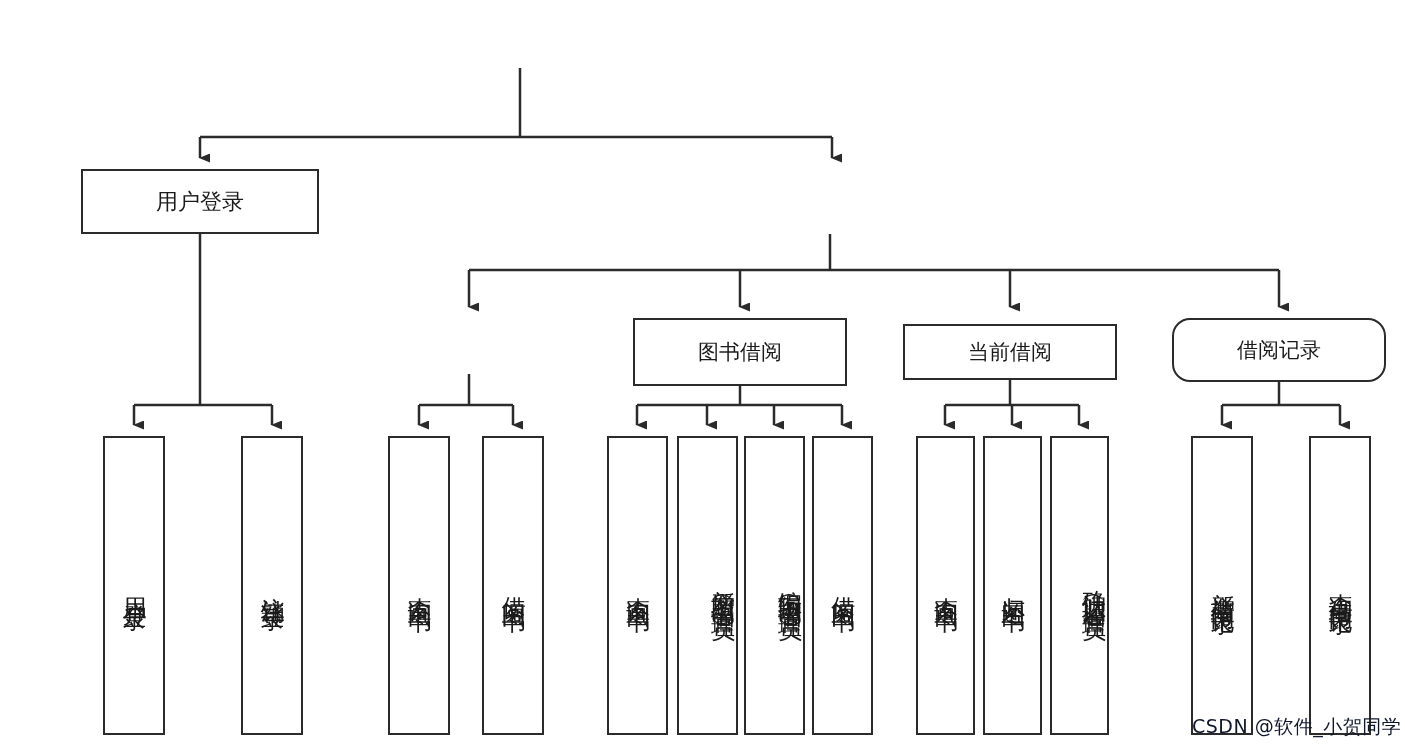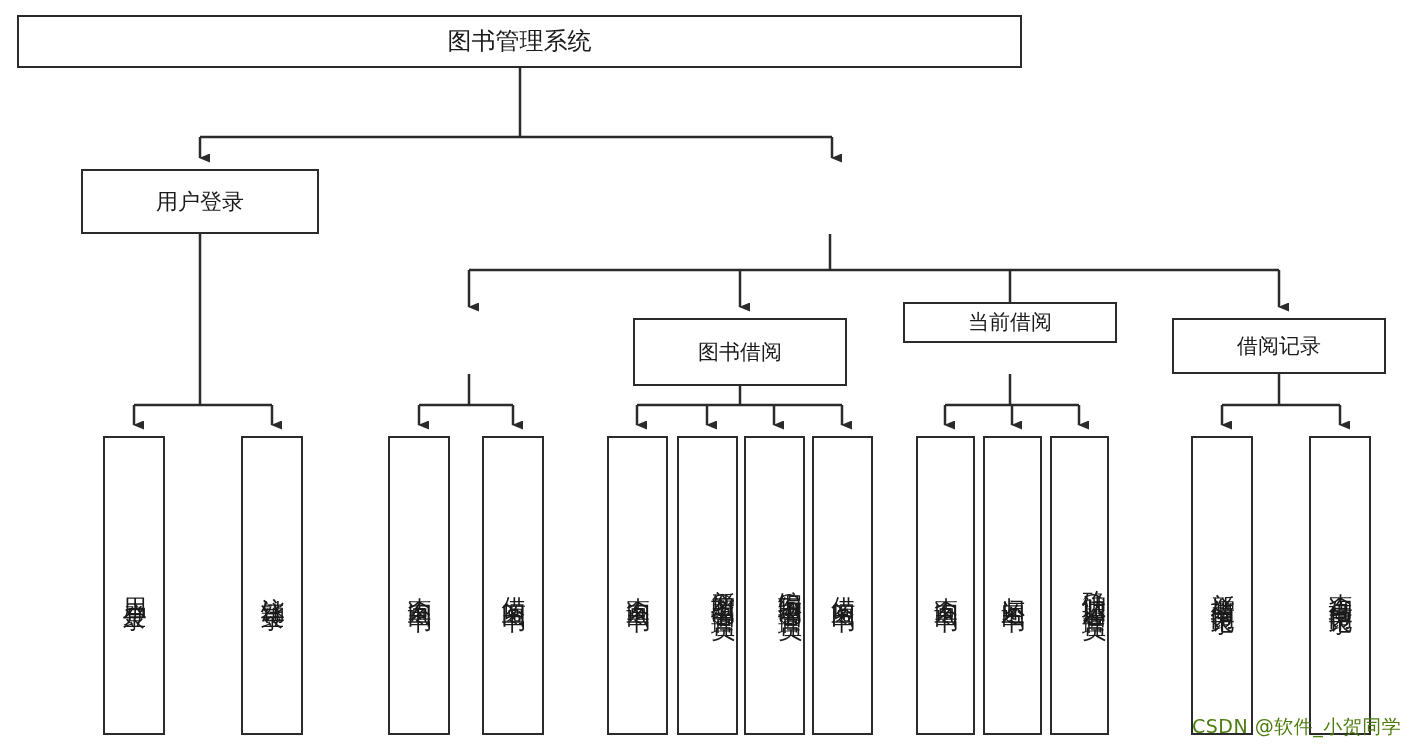--- a/index.html
+++ b/index.html
@@ -36,21 +36,21 @@
     letter-spacing:4px;
     padding-top:6px;
     align-items:flex-start;
     justify-content:center;
   }
   .node.leaf.mid{align-items:center;padding-top:0;}
 
   .watermark{
     position:absolute;
     font-size:19px;
-    color:#4d7c0f;
+    color:#0f172a;
     white-space:nowrap;
     letter-spacing:0.5px;
     user-select:none;
   }
 </style>
 </head>
 <body style="background: rgb(255, 255, 255);">
 
 <div id="diagram-root">
 
@@ -97,27 +97,26 @@
       <path d="M1012,405 L1012,425" marker-end="url(#arrow)"></path>
       <path d="M1079,405 L1079,425" marker-end="url(#arrow)"></path>
 
       <path d="M1279,374 L1279,405"></path>
       <path d="M1222,405 L1340,405"></path>
       <path d="M1222,405 L1222,425" marker-end="url(#arrow)"></path>
       <path d="M1340,405 L1340,425" marker-end="url(#arrow)"></path>
     </g>
   </svg>
 
-  <div class="node root" style="left: 17px; top: 15px; width: 1005px; height: 53px;">图书管理系统</div>
 
   <div class="node level2" style="left: 81px; top: 169px; width: 238px; height: 65px;">用户登录</div>
 
   <div class="node level3" style="left: 633px; top: 318px; width: 214px; height: 68px;">图书借阅</div>
-  <div class="node level3" style="left: 903px; top: 302px; width: 214px; height: 41px;">当前借阅</div>
-  <div class="node level3" style="left: 1172px; top: 318px; width: 214px; height: 56px;">借阅记录</div>
+  <div class="node level3" style="left: 903px; top: 324px; width: 214px; height: 56px;">当前借阅</div>
+  <div class="node level3" style="left: 1172px; top: 318px; width: 214px; height: 64px; border-radius: 18px;">借阅记录</div>
 
   <div class="node leaf mid" style="left: 103px; top: 436px; width: 62px; height: 299px;">用户登录</div>
   <div class="node leaf mid" style="left: 241px; top: 436px; width: 62px; height: 299px;">注销登录</div>
   <div class="node leaf mid" style="left: 388px; top: 436px; width: 62px; height: 299px;">查询图书</div>
   <div class="node leaf mid" style="left: 482px; top: 436px; width: 62px; height: 299px;">借阅图书</div>
   <div class="node leaf mid" style="left: 607px; top: 436px; width: 61px; height: 299px;">查询图书</div>
   <div class="node leaf" style="left: 677px; top: 436px; width: 61px; height: 299px;">新增图书（管理员）</div>
   <div class="node leaf" style="left: 744px; top: 436px; width: 61px; height: 299px;">编辑图书（管理员）</div>
   <div class="node leaf mid" style="left: 812px; top: 436px; width: 61px; height: 299px;">借阅图书</div>
   <div class="node leaf mid" style="left: 916px; top: 436px; width: 59px; height: 299px;">查询图书</div>

